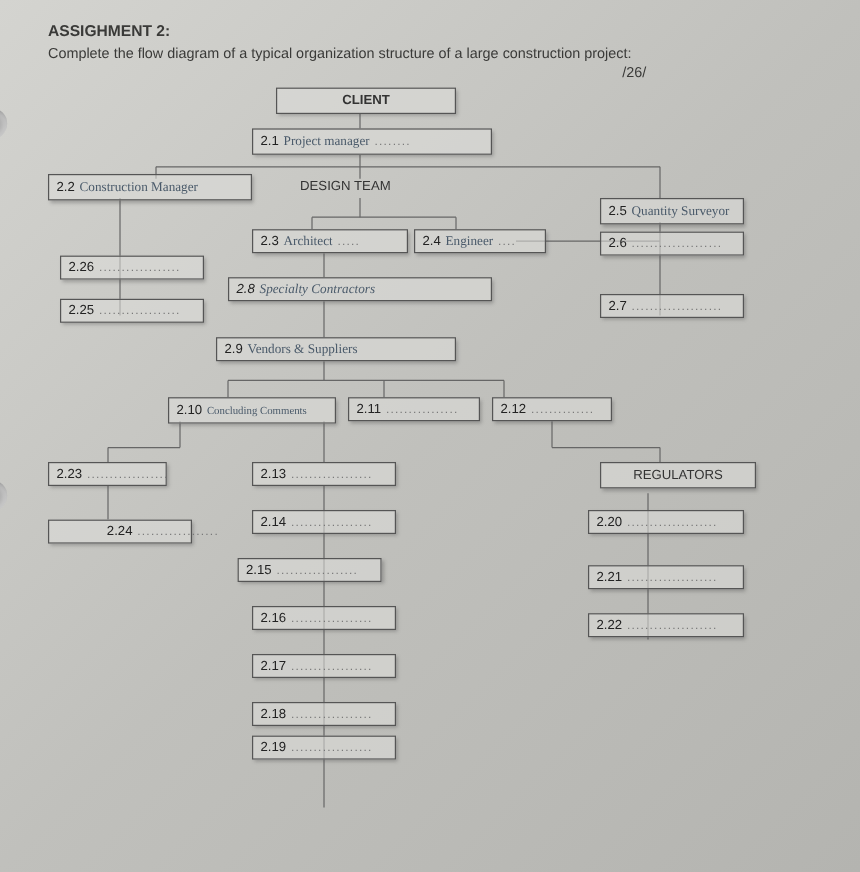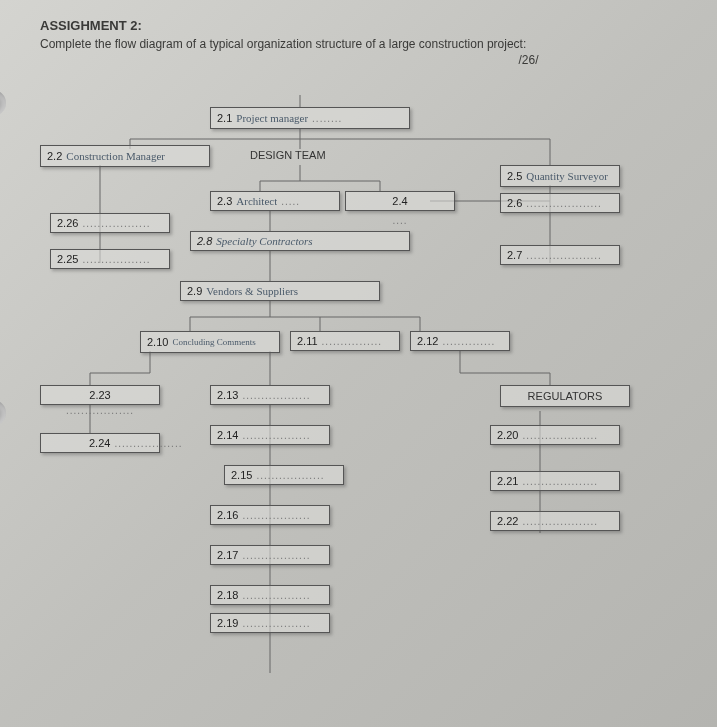--- a/index.html
+++ b/index.html
@@ -151,20 +151,23 @@
       <line x1="230" y1="278" x2="230" y2="312"></line>
       <line x1="230" y1="332" x2="230" y2="600"></line>
 
       <line x1="420" y1="278" x2="420" y2="300"></line>
       <line x1="420" y1="300" x2="510" y2="300"></line>
       <line x1="510" y1="300" x2="510" y2="312"></line>
 
       <line x1="500" y1="338" x2="500" y2="460"></line>
     </svg>
 
+    <div class="box" style="left:190px; top:0px; width:150px; height:22px; justify-content:center; font-weight:bold;">
+      <span>CLIENT</span>
+    </div>
 
     <div class="box" style="left:170px; top:34px; width:200px; height:22px;">
       <span class="num">2.1</span>
       <span class="val">Project manager</span>
       <span class="dots">........</span>
     </div>
 
     <div class="box" style="left:0px; top:72px; width:170px; height:22px;">
       <span class="num">2.2</span>
       <span class="val">Construction Manager</span>
@@ -176,21 +179,21 @@
       <span class="num">2.5</span>
       <span class="val">Quantity Surveyor</span>
     </div>
 
     <div class="box" style="left:170px; top:118px; width:130px; height:20px;">
       <span class="num">2.3</span>
       <span class="val">Architect</span>
       <span class="dots">.....</span>
     </div>
 
-    <div class="box" style="left:305px; top:118px; width:110px; height:20px;flex-direction:column;">
+    <div class="box" style="left:305px; top:118px; width:110px; height:20px;">
       <span class="num">2.4</span>
       <span class="val">Engineer</span>
       <span class="dots">....</span>
     </div>
 
     <div class="box" style="left:460px; top:120px; width:120px; height:20px;">
       <span class="num">2.6</span>
       <span class="dots">....................</span>
     </div>
 
@@ -227,21 +230,21 @@
     <div class="box" style="left:250px; top:258px; width:110px; height:20px;">
       <span class="num">2.11</span>
       <span class="dots">................</span>
     </div>
 
     <div class="box" style="left:370px; top:258px; width:100px; height:20px;">
       <span class="num">2.12</span>
       <span class="dots">..............</span>
     </div>
 
-    <div class="box" style="left:0px; top:312px; width:120px; height:20px;flex-direction:column;">
+    <div class="box" style="left:0px; top:312px; width:99px; height:20px;">
       <span class="num">2.23</span>
       <span class="dots">..................</span>
     </div>
 
     <div class="box" style="left:170px; top:312px; width:120px; height:20px;">
       <span class="num">2.13</span>
       <span class="dots">..................</span>
     </div>
 
     <div class="box" style="left:460px; top:312px; width:130px; height:22px; justify-content:center;">
@@ -256,21 +259,21 @@
     <div class="box" style="left:170px; top:352px; width:120px; height:20px;">
       <span class="num">2.14</span>
       <span class="dots">..................</span>
     </div>
 
     <div class="box" style="left:450px; top:352px; width:130px; height:20px;">
       <span class="num">2.20</span>
       <span class="dots">....................</span>
     </div>
 
-    <div class="box" style="left:184px; top:392px; width:120px; height:20px;">
+    <div class="box" style="left:158px; top:392px; width:120px; height:20px;">
       <span class="num">2.15</span>
       <span class="dots">..................</span>
     </div>
 
     <div class="box" style="left:450px; top:398px; width:130px; height:20px;">
       <span class="num">2.21</span>
       <span class="dots">....................</span>
     </div>
 
     <div class="box" style="left:170px; top:432px; width:120px; height:20px;">

